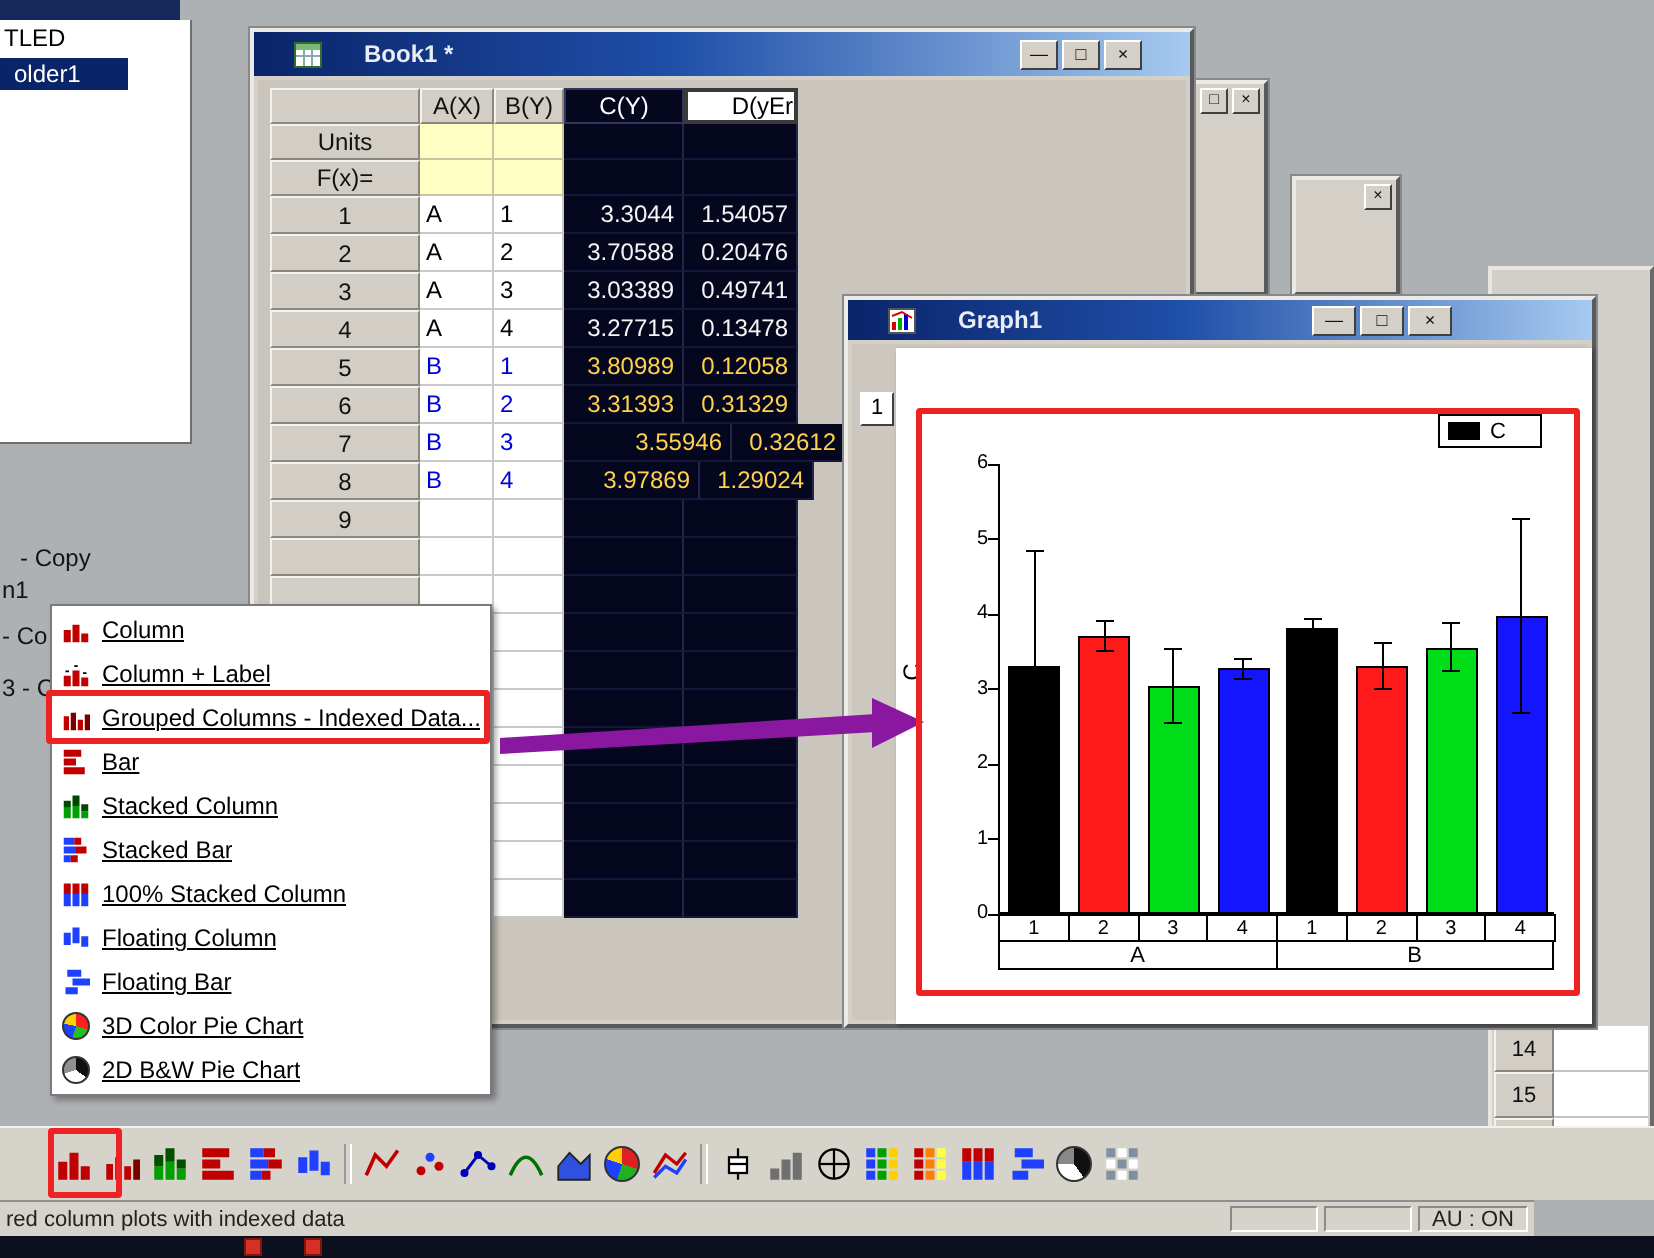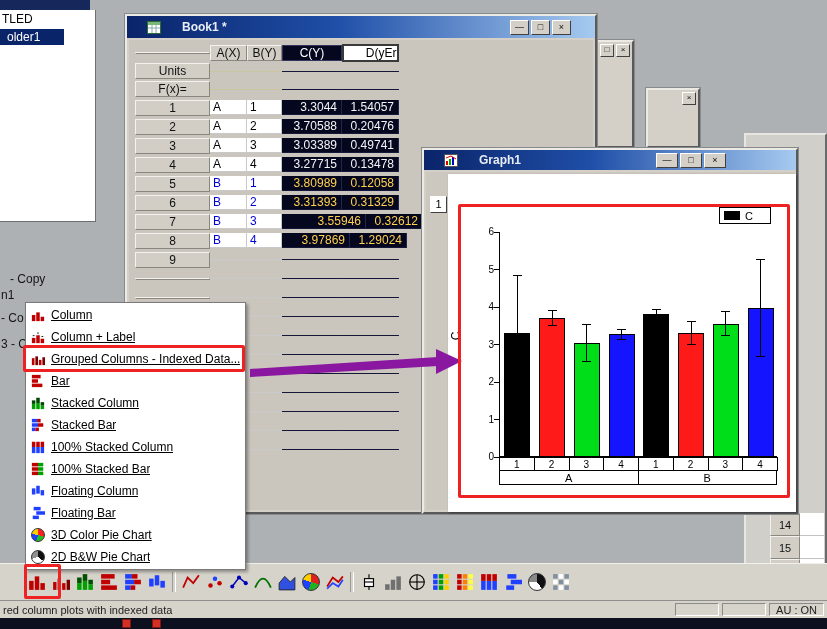--- a/index.html
+++ b/index.html
@@ -20,21 +20,21 @@
   #left-panel .pe-item { padding:2px 0 0 2px; color:#000; }
   #left-panel .pe-sel { margin-top:3px; width:64px; height:16px; background:#0a246a; color:#fff; padding-left:7px; line-height:16px; }
   #navy-strip { position:absolute; left:0; top:0; width:90px; height:10px; background:#16275c; z-index:2; }
 
   .frag { position:absolute; font-size:12px; color:#141414; z-index:1; white-space:nowrap; }
 
   
   #book1 { left:125px; top:14px; width:472px; height:500px; z-index:5; }
   #book1-content { position:absolute; left:2px; right:2px; top:24px; bottom:2px; background:#cac6be; overflow:hidden; }
   #worksheet-grid { position:absolute; left:6px; top:4px; }
-  .wsr { display:flex;align-items:center; }
+  .wsr { display:flex; }
   .wsc { flex:none; font-size:12px; overflow:hidden; white-space:nowrap; display:flex; align-items:center; }
   .c-ch,.c-rh { background:#d2cec6; border:1px solid; border-color:#f4f2ee #8a877f #8a877f #f4f2ee; color:#111; justify-content:center; }
   .c-y { background:#ffffc4; border-right:1px solid #c9c59c; border-bottom:1px solid #c9c59c; padding-left:3px; }
   .c-w { background:#fff; border-right:1px solid #c9c9c9; border-bottom:1px solid #c9c9c9; padding-left:3px; color:#000; }
   .c-sel { background:#05071f; border-right:1px solid #23254a; border-bottom:1px solid #14163a; color:#f5f5f5; justify-content:flex-end; padding-right:4px; }
   .c-sel.ylw { color:#ffd14d; }
   .c-selhead { background:#05071f; color:#fff; border:1px solid #32345c; justify-content:center; }
   .c-active { background:#fff; color:#000; border:2px solid #3a3a3a; justify-content:center;padding-left:32px; }
   .blue { color:#0000d6; }
 
@@ -60,38 +60,38 @@
   #legend-swatch { width:16px; height:9px; background:#000; flex:none; }
   #legend-label { font-size:11px; color:#000; }
 
   
   #frag-win-a { left:596px; top:40px; width:38px; height:108px; z-index:3; }
   #frag-win-b { left:646px; top:88px; width:54px; height:60px; z-index:3; }
   .frag-btnrow { display:flex; justify-content:flex-end; gap:2px; padding:2px; }
 
   
   #right-window { position:absolute; left:744px; top:133px; width:83px; height:442px; background:#d0cfc9; border:2px solid; border-color:#e8e6e0 #6a6a6a #6a6a6a #e8e6e0; z-index:4; }
-  #right-window-rows { position:absolute; left:1px; right:1px; top:378px;padding-left:23px; }
+  #right-window-rows { position:absolute; left:1px; right:1px; top:378px; }
   .rrow { display:flex; height:23px; }
   .rnum { width:30px; background:#d2cec6; border:1px solid; border-color:#f4f2ee #8a877f #8a877f #f4f2ee; font-size:11px; display:flex; align-items:center; justify-content:center; color:#111; }
   .rcell { flex:1; background:#fff; border-bottom:1px solid #c2c2c2; }
 
   
   #plot-menu { position:absolute; left:25px; top:302px; width:221px; background:#fff; border:1px solid #7a7a7a; box-shadow:2px 2px 3px rgba(0,0,0,.35); z-index:30; padding:1px 0; }
   .menu-item { height:22px; display:flex; align-items:center; gap:6px; padding:0 4px 0 5px; font-size:12px; color:#000; white-space:nowrap; }
   .mi-label { overflow:hidden; text-overflow:ellipsis;text-decoration:underline; }
   .gicon { position:relative; display:inline-block; flex:none; }
   .gicon svg { display:block; }
 
   
   #toolbar { position:absolute; left:0; top:563px; width:827px; height:37px; background:#d6d3cb; border-top:1px solid #f2f0ea; z-index:10; }
   #toolbar-icons { display:flex; gap:2px; padding:7px 0 0 26px; }
   .tbtn { width:22px; height:22px; display:flex; align-items:center; justify-content:center; }
   .tsep { width:4px; height:20px; margin:1px 2px 0 2px; border-left:1px solid #9a9a9a; border-right:1px solid #fff; }
-  #statusbar { position:absolute; left:0; top:600px; width:827px; height:18px; background:#d6d3cb; border-top:1px solid #8f8f8f; display:flex; align-items:center; font-size:11px; color:#222; z-index:10; }
+  #statusbar { position:absolute; left:0; top:600px; width:767px; height:18px; background:#d6d3cb; border-top:1px solid #8f8f8f; display:flex; align-items:center; font-size:11px; color:#222; z-index:10; }
   #sb-left { margin-left:3px; white-space:nowrap; }
   #sb-panels { margin-left:auto; display:flex; gap:3px; margin-right:3px; }
   .sb-panel { height:13px; border:1px solid; border-color:#8a8a8a #ffffff #ffffff #8a8a8a; padding:0 6px; display:flex; align-items:center; white-space:nowrap; }
   #taskbar { position:absolute; left:0; top:618px; width:827px; height:11px; background:#0c101e; z-index:10; }
   .tk-chip { position:absolute; top:1px; width:9px; height:9px; background:#d43025; border:1px solid #7e150e; }
 
   
   .redbox { position:absolute; border:3px solid #ee2222; border-radius:2px; z-index:45; }
   #arrow-svg { position:absolute; inset:0; z-index:40; pointer-events:none; }
   #watermark { position:absolute; left:492px; top:569px; font-size:24px; font-weight:bold; color:#ffffff; letter-spacing:1px; z-index:60; text-shadow:0 1px 3px rgba(90,90,90,.95), 0 0 2px rgba(120,120,120,.85); font-family:"DejaVu Sans", sans-serif; white-space:nowrap; }
@@ -715,33 +715,20 @@
             <rect x="6" y="2" width="4" height="6" fill="#c00000"></rect>
             <rect x="11" y="8" width="4" height="7" fill="#2040ff"></rect>
             <rect x="11" y="2" width="4" height="6" fill="#c00000"></rect>
           </svg>
         </span>
         <span class="mi-label">100% Stacked Column</span>
       </div>
       <div class="menu-item">
         <span class="gicon" style="width: 14px; height: 14px;">
           <svg width="14" height="14" viewBox="0 0 16 16">
-            <rect x="1" y="1" width="7" height="4" fill="#c00000"></rect>
-            <rect x="8" y="1" width="6" height="4" fill="#00a000"></rect>
-            <rect x="1" y="6" width="7" height="4" fill="#c00000"></rect>
-            <rect x="8" y="6" width="6" height="4" fill="#00a000"></rect>
-            <rect x="1" y="11" width="7" height="4" fill="#c00000"></rect>
-            <rect x="8" y="11" width="6" height="4" fill="#00a000"></rect>
-          </svg>
-        </span>
-        <span class="mi-label">100% Stacked Bar</span>
-      </div>
-      <div class="menu-item">
-        <span class="gicon" style="width: 14px; height: 14px;">
-          <svg width="14" height="14" viewBox="0 0 16 16">
             <rect x="1" y="5" width="4" height="7" fill="#2040ff"></rect>
             <rect x="6" y="2" width="4" height="9" fill="#2040ff"></rect>
             <rect x="11" y="7" width="4" height="6" fill="#2040ff"></rect>
           </svg>
         </span>
         <span class="mi-label">Floating Column</span>
       </div>
       <div class="menu-item">
         <span class="gicon" style="width: 14px; height: 14px;">
           <svg width="14" height="14" viewBox="0 0 16 16">

